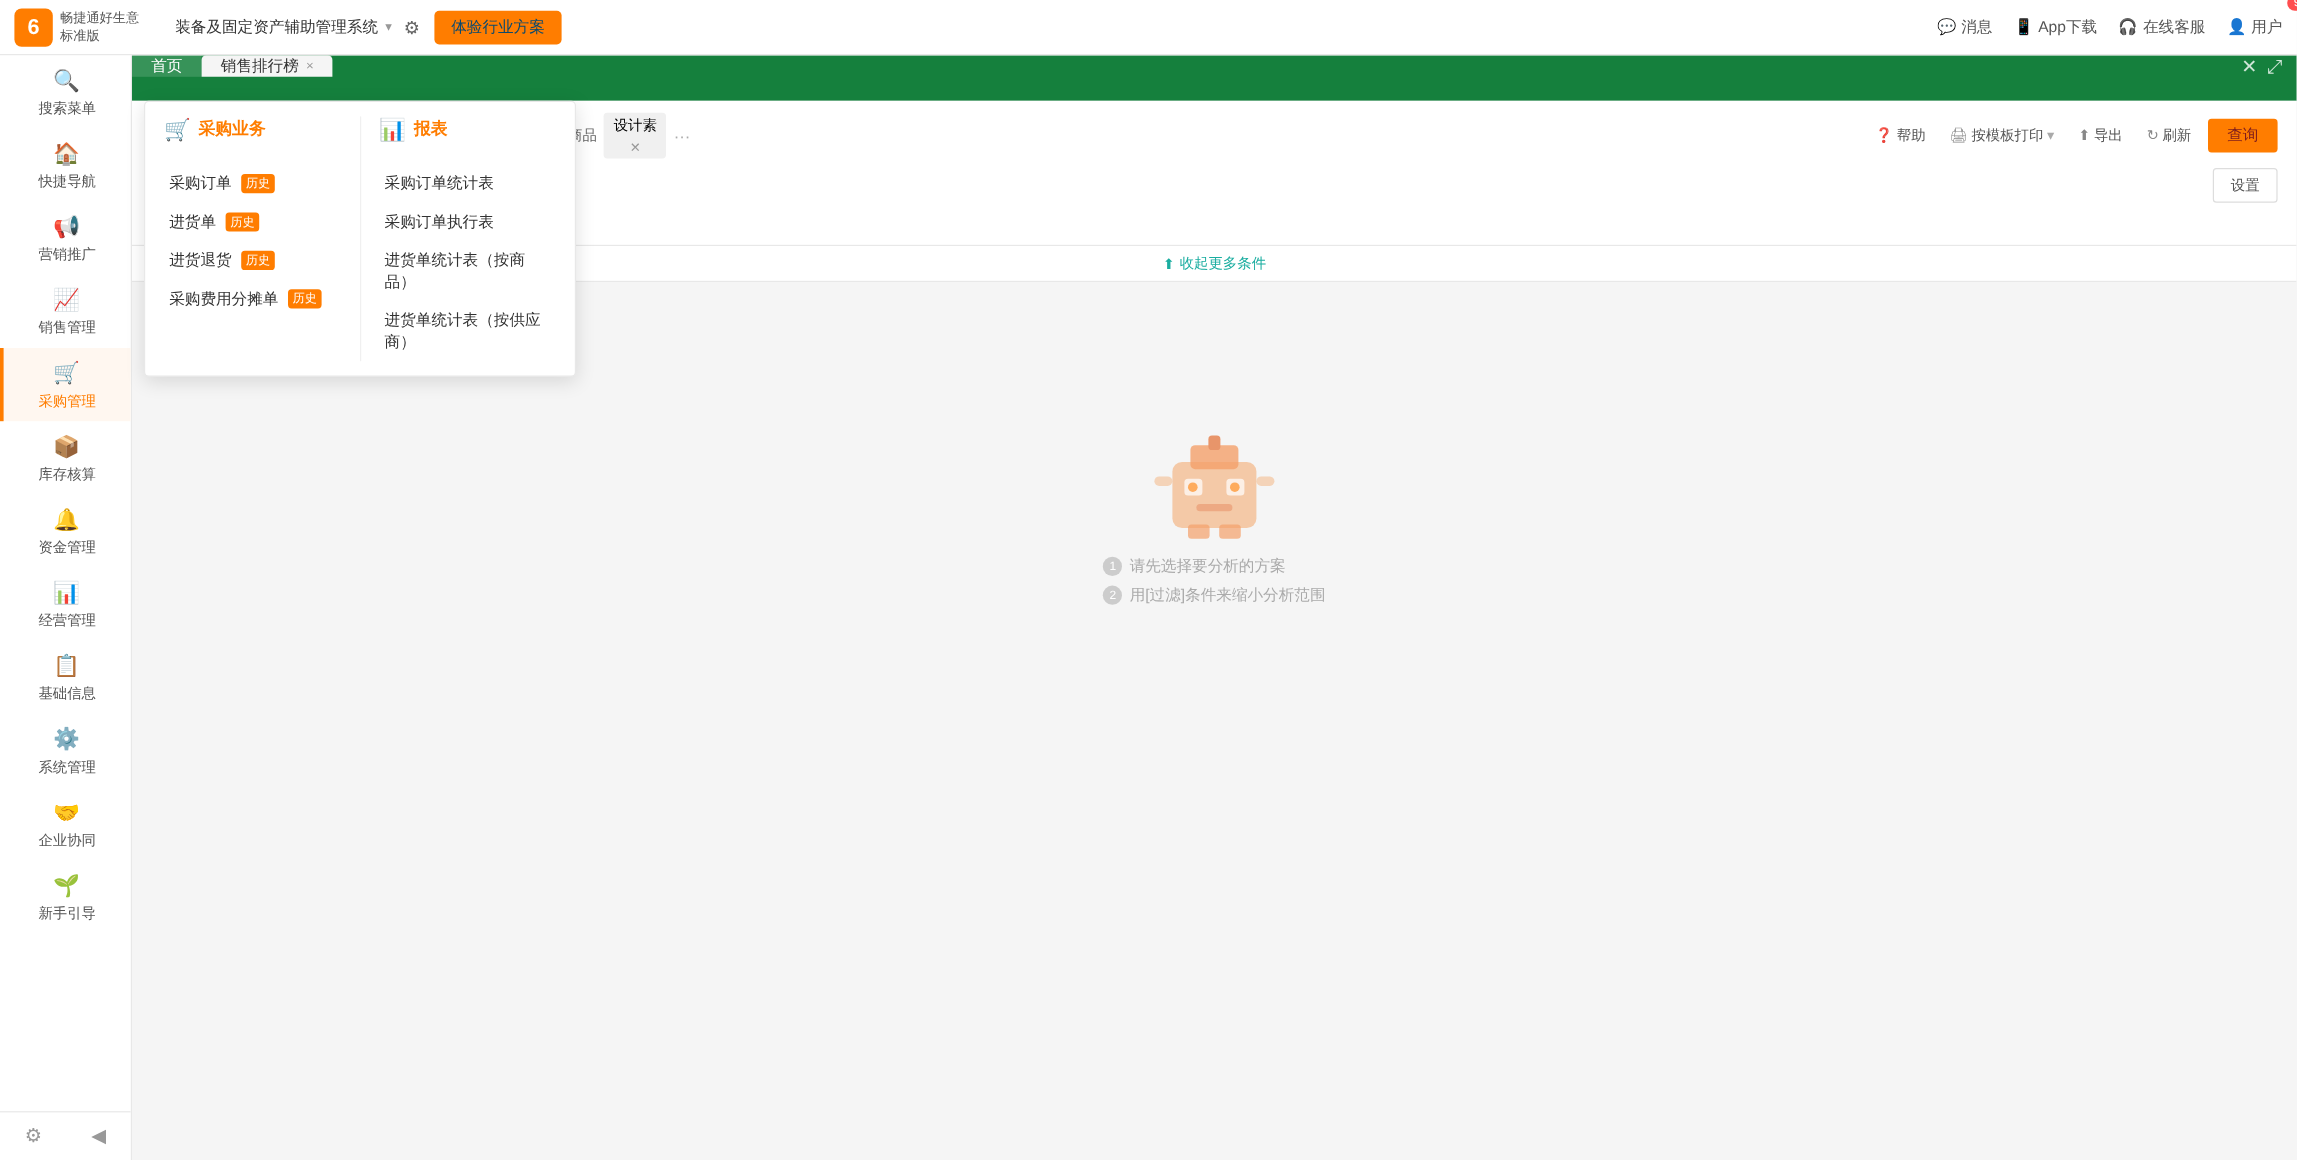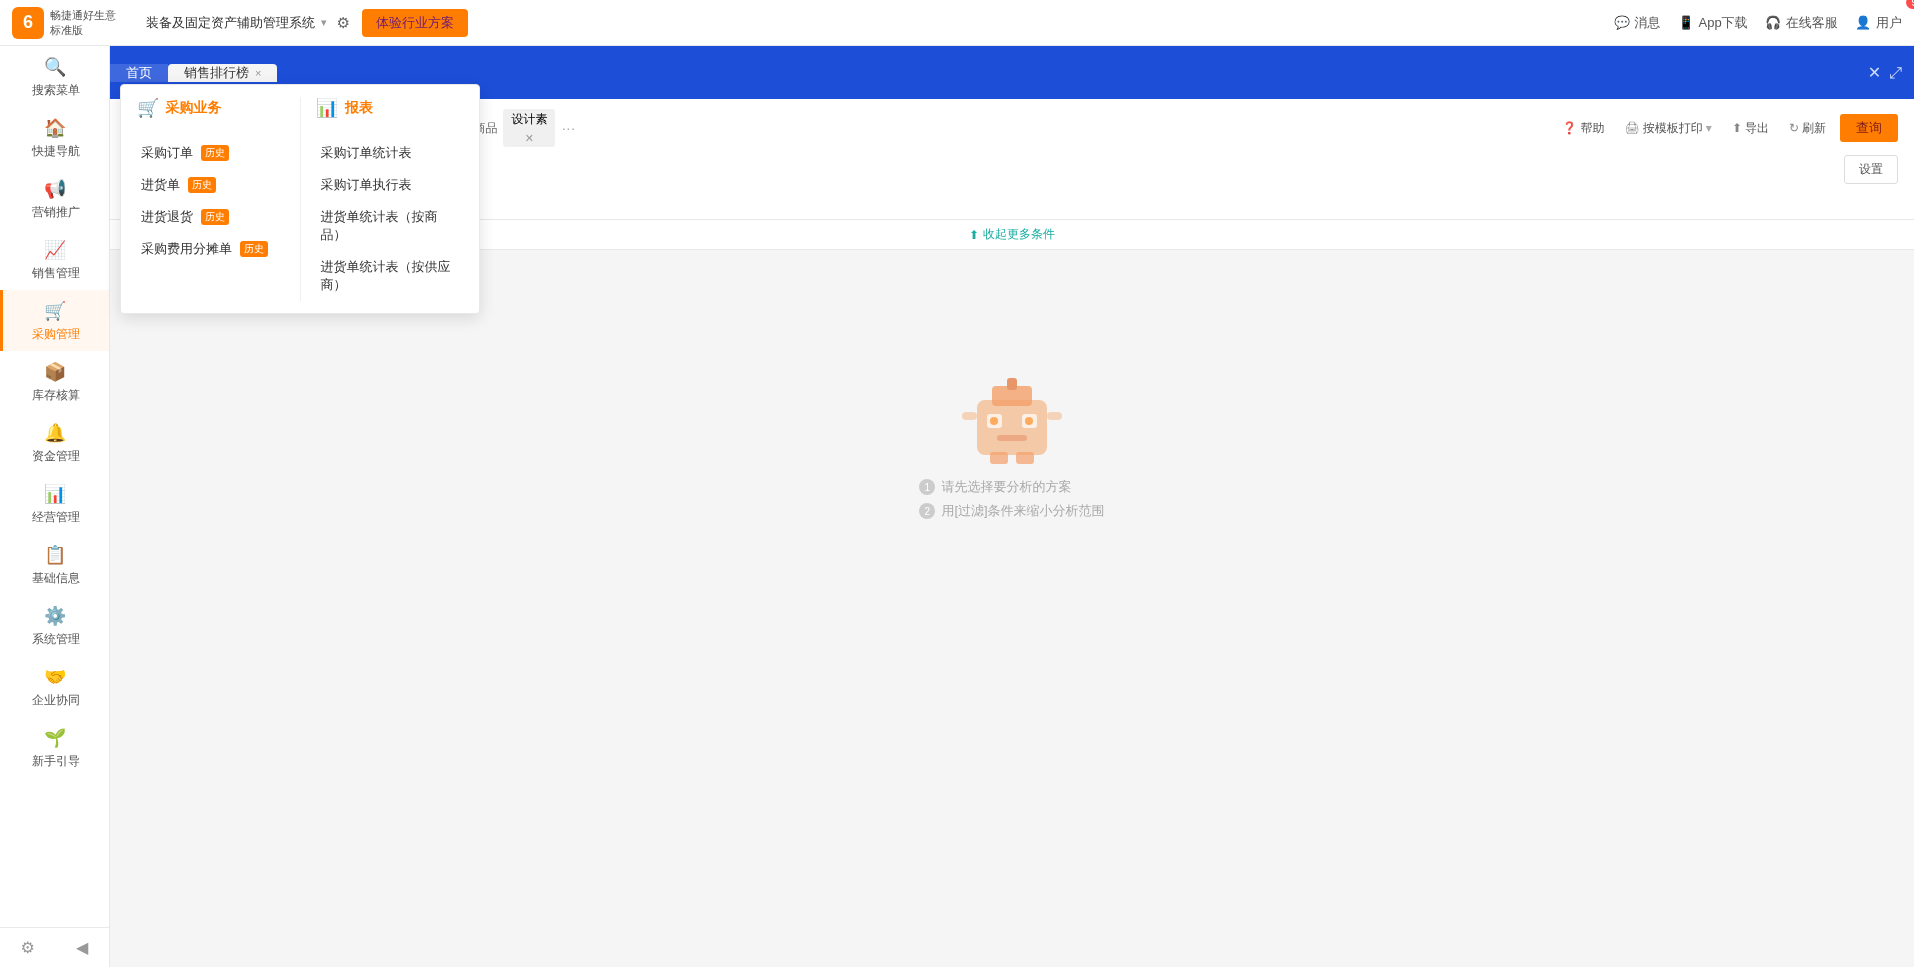--- a/index.html
+++ b/index.html
@@ -40,21 +40,21 @@
       align-items: center;
       gap: 6px;
       margin-left: 24px;
       color: #333;
       font-size: 13px;
     }
     .topbar-system .arrow { color: #999; font-size: 11px; }
     .topbar-system .gear { color: #666; font-size: 15px; cursor: pointer; margin-left: 4px; }
     .industry-btn {
       background: #ff7d00;
-      color: #701a75;
+      color: #0c4a6e;
       border: none;
       border-radius: 4px;
       padding: 5px 14px;
       font-size: 13px;
       cursor: pointer;
       margin-left: 12px;
     }
     .topbar-right {
       margin-left: auto;
       display: flex;
@@ -133,24 +133,24 @@
     
     .main {
       flex: 1;
       display: flex;
       flex-direction: column;
       overflow: hidden;
     }
 
     
     .tabbar {
-      height: 53px;
-      background: #1d4ed8;
-      display: flex;
-      align-items: center;
+      height: 38px;
+      background: #15803d;
+      display: flex;
+      align-items: flex-start;
       padding: 0;
     }
     .tab {
       display: flex;
       align-items: center;
       padding: 0 16px;
       font-size: 13px;
       cursor: pointer;
       color: rgba(255,255,255,0.85);
       gap: 6px;

